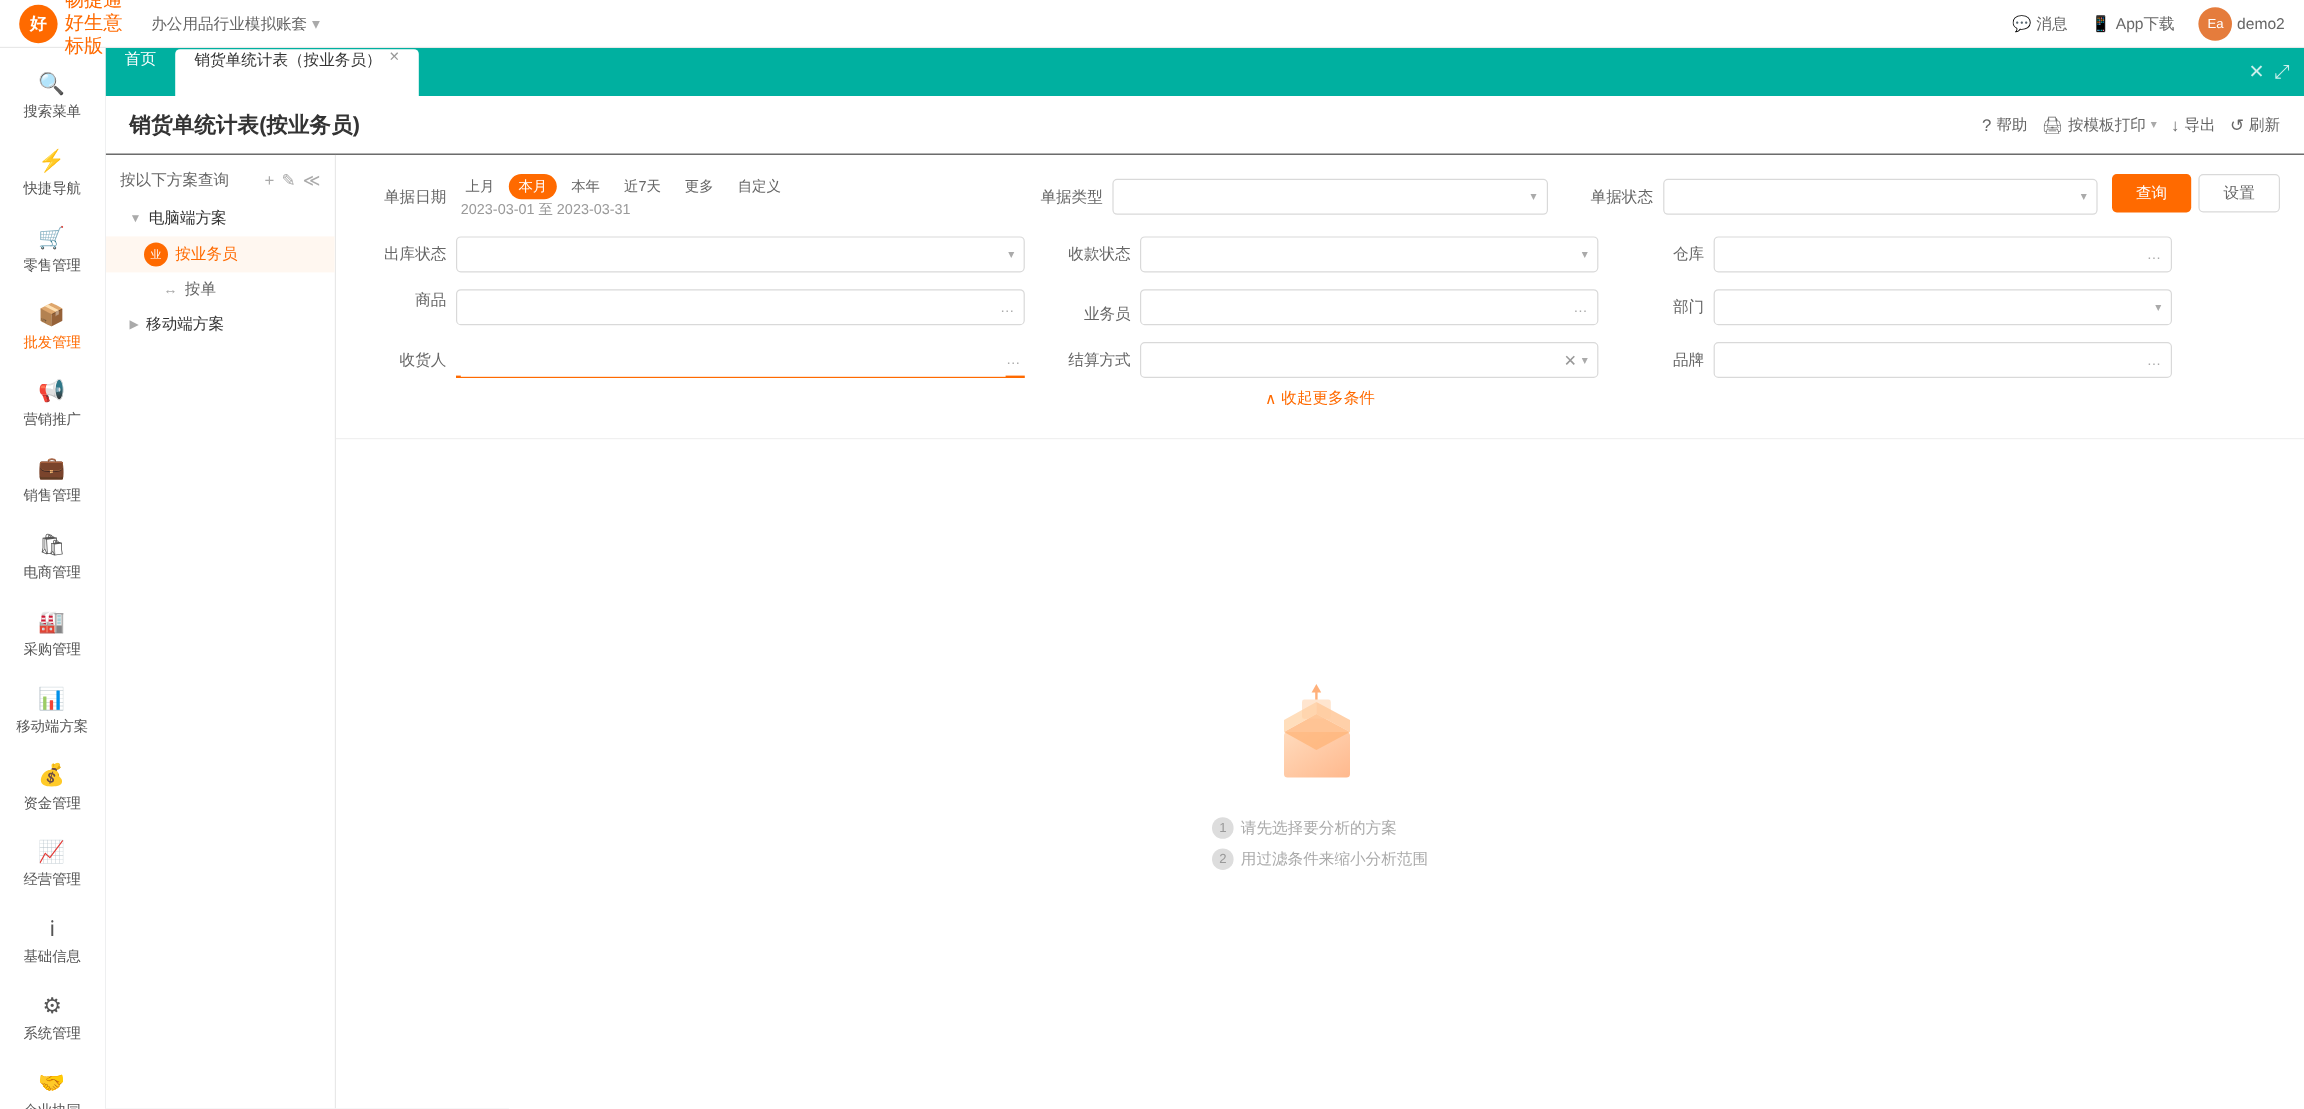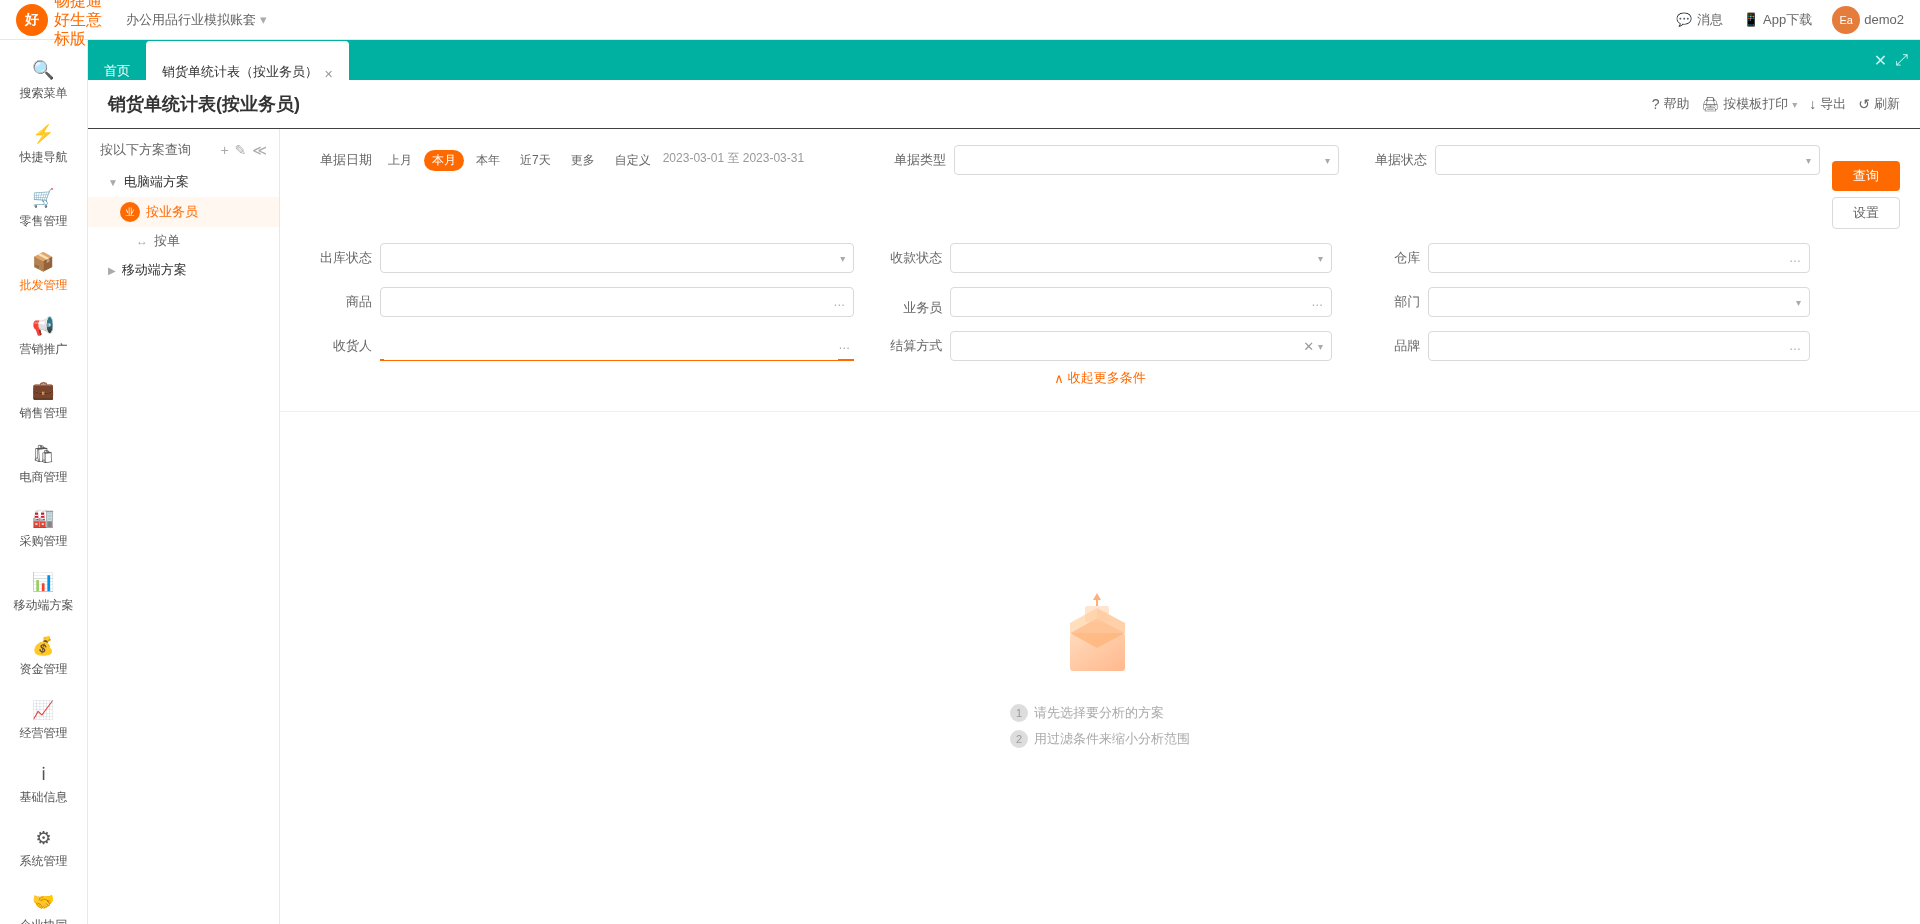--- a/index.html
+++ b/index.html
@@ -21,21 +21,21 @@
     .main-body { display: flex; flex: 1; overflow: hidden; }
 
     
     .sidebar { width: 88px; background: #fff; border-right: 1px solid #e8e8e8; display: flex; flex-direction: column; align-items: center; padding-top: 8px; overflow-y: auto; }
     .sidebar-item { width: 100%; text-align: center; padding: 10px 4px; cursor: pointer; color: #555; font-size: 12px; line-height: 1.4; }
     .sidebar-item.active { color: #ff6a00; }
     .sidebar-item .s-icon { font-size: 18px; margin-bottom: 2px; }
 
     
     .tab-bar { background: #00b0a0; height: 40px; display: flex; align-items: center; padding-left: 0; }
-    .tab-item { height: 40px; display: flex; align-items: flex-end; padding: 0 16px; font-size: 13px; cursor: pointer; color: rgba(255,255,255,0.85); gap: 6px; }
+    .tab-item { height: 40px; display: flex; align-items: flex-start; padding: 0 16px; font-size: 13px; cursor: pointer; color: rgba(255,255,255,0.85); gap: 6px; }
     .tab-item.active { background: #fff; color: #333; border-radius: 4px 4px 0 0; margin-top: 2px; }
     .tab-home { background: transparent; color: #fff; font-size: 13px; }
     .tab-close { font-size: 11px; color: #999; cursor: pointer; }
     .tab-bar-actions { margin-left: auto; display: flex; align-items: center; gap: 8px; padding-right: 12px; }
     .tab-bar-icon { color: rgba(255,255,255,0.8); cursor: pointer; font-size: 16px; }
 
     
     .content-area { flex: 1; display: flex; flex-direction: column; overflow: hidden; background: #f0f2f5; }
 
     
@@ -74,21 +74,21 @@
     .field-select { flex: 1; height: 30px; border: 1px solid #d9d9d9; border-radius: 4px; display: flex; align-items: center; justify-content: space-between; padding: 0 8px; cursor: pointer; background: #fff; font-size: 13px; color: #999; }
     .field-select .arrow { color: #aaa; font-size: 10px; }
     .field-select .more-icon { color: #aaa; font-size: 12px; }
     .field-input { flex: 1; height: 30px; border: none; border-bottom: 2px solid #ff6a00; padding: 0 4px; font-size: 13px; outline: none; color: #333; }
     .field-input::placeholder { color: #bbb; }
 
     
     .collapse-bar { display: flex; align-items: center; justify-content: center; padding: 8px 0; color: #ff6a00; cursor: pointer; font-size: 13px; gap: 4px; }
 
     
-    .action-btns { display: flex; flex-direction: column; gap: 6px; justify-content: flex-start; padding-left: 12px; margin-top: 16px; }
+    .action-btns { display: flex; flex-direction: row; gap: 6px; justify-content: flex-start; padding-left: 12px; }
     .btn-query { background: #ff6a00; color: #fff; border: none; border-radius: 4px; padding: 6px 20px; font-size: 13px; cursor: pointer; white-space: nowrap; }
     .btn-settings { background: #fff; color: #666; border: 1px solid #d9d9d9; border-radius: 4px; padding: 6px 20px; font-size: 13px; cursor: pointer; white-space: nowrap; }
 
     
     .empty-area { flex: 1; display: flex; flex-direction: column; align-items: center; justify-content: center; color: #aaa; }
     .empty-img { width: 100px; height: 100px; margin-bottom: 16px; }
     .empty-hints { display: flex; flex-direction: column; gap: 8px; }
     .empty-hint { display: flex; align-items: center; gap: 6px; color: #aaa; font-size: 13px; }
     .hint-num { width: 18px; height: 18px; border-radius: 50%; background: #ddd; color: #999; font-size: 11px; display: flex; align-items: center; justify-content: center; flex-shrink: 0; }
   </style>
@@ -262,21 +262,21 @@
 
           <div class="right-panel">
 
             <div class="filter-section">
 
               <div style="display:flex; align-items:flex-start; gap:0; margin-bottom:14px;">
                 <div style="display:flex; align-items:center; flex:1; gap:16px;">
 
                   <div style="display:flex; align-items:center; gap:8px; flex:1.2;">
                     <div class="filter-label">单据日期</div>
-                    <div style="display:flex; flex:1;">
+                    <div style="display:flex; flex-direction:column; flex:1;">
                       <div class="date-quick-btns">
                         <button class="date-quick-btn">上月</button>
                         <button class="date-quick-btn active">本月</button>
                         <button class="date-quick-btn">本年</button>
                         <button class="date-quick-btn">近7天</button>
                         <button class="date-quick-btn">更多</button>
                         <button class="date-quick-btn">自定义</button>
                       </div>
                       <div class="date-range">2023-03-01 至 2023-03-31</div>
                     </div>
@@ -323,21 +323,21 @@
                 <div style="display:flex; align-items:center; gap:8px; flex:1;">
                   <div class="filter-label">仓库</div>
                   <div class="field-select">
                     <span></span>
                     <span class="more-icon">…</span>
                   </div>
                 </div>
               </div>
 
               <div style="display:flex; align-items:center; gap:16px; margin-bottom:14px; padding-right: 90px;">
-                <div style="display:flex; align-items:center; gap:8px; flex:1.2;">
+                <div style="display:flex; gap:8px; flex:1.2;">
                   <div class="filter-label">商品</div>
                   <div class="field-select">
                     <span></span>
                     <span class="more-icon">…</span>
                   </div>
                 </div>
                 <div style="display:flex; align-items:flex-end; gap:8px; flex:1;">
                   <div class="filter-label">业务员</div>
                   <div class="field-select">
                     <span></span>

